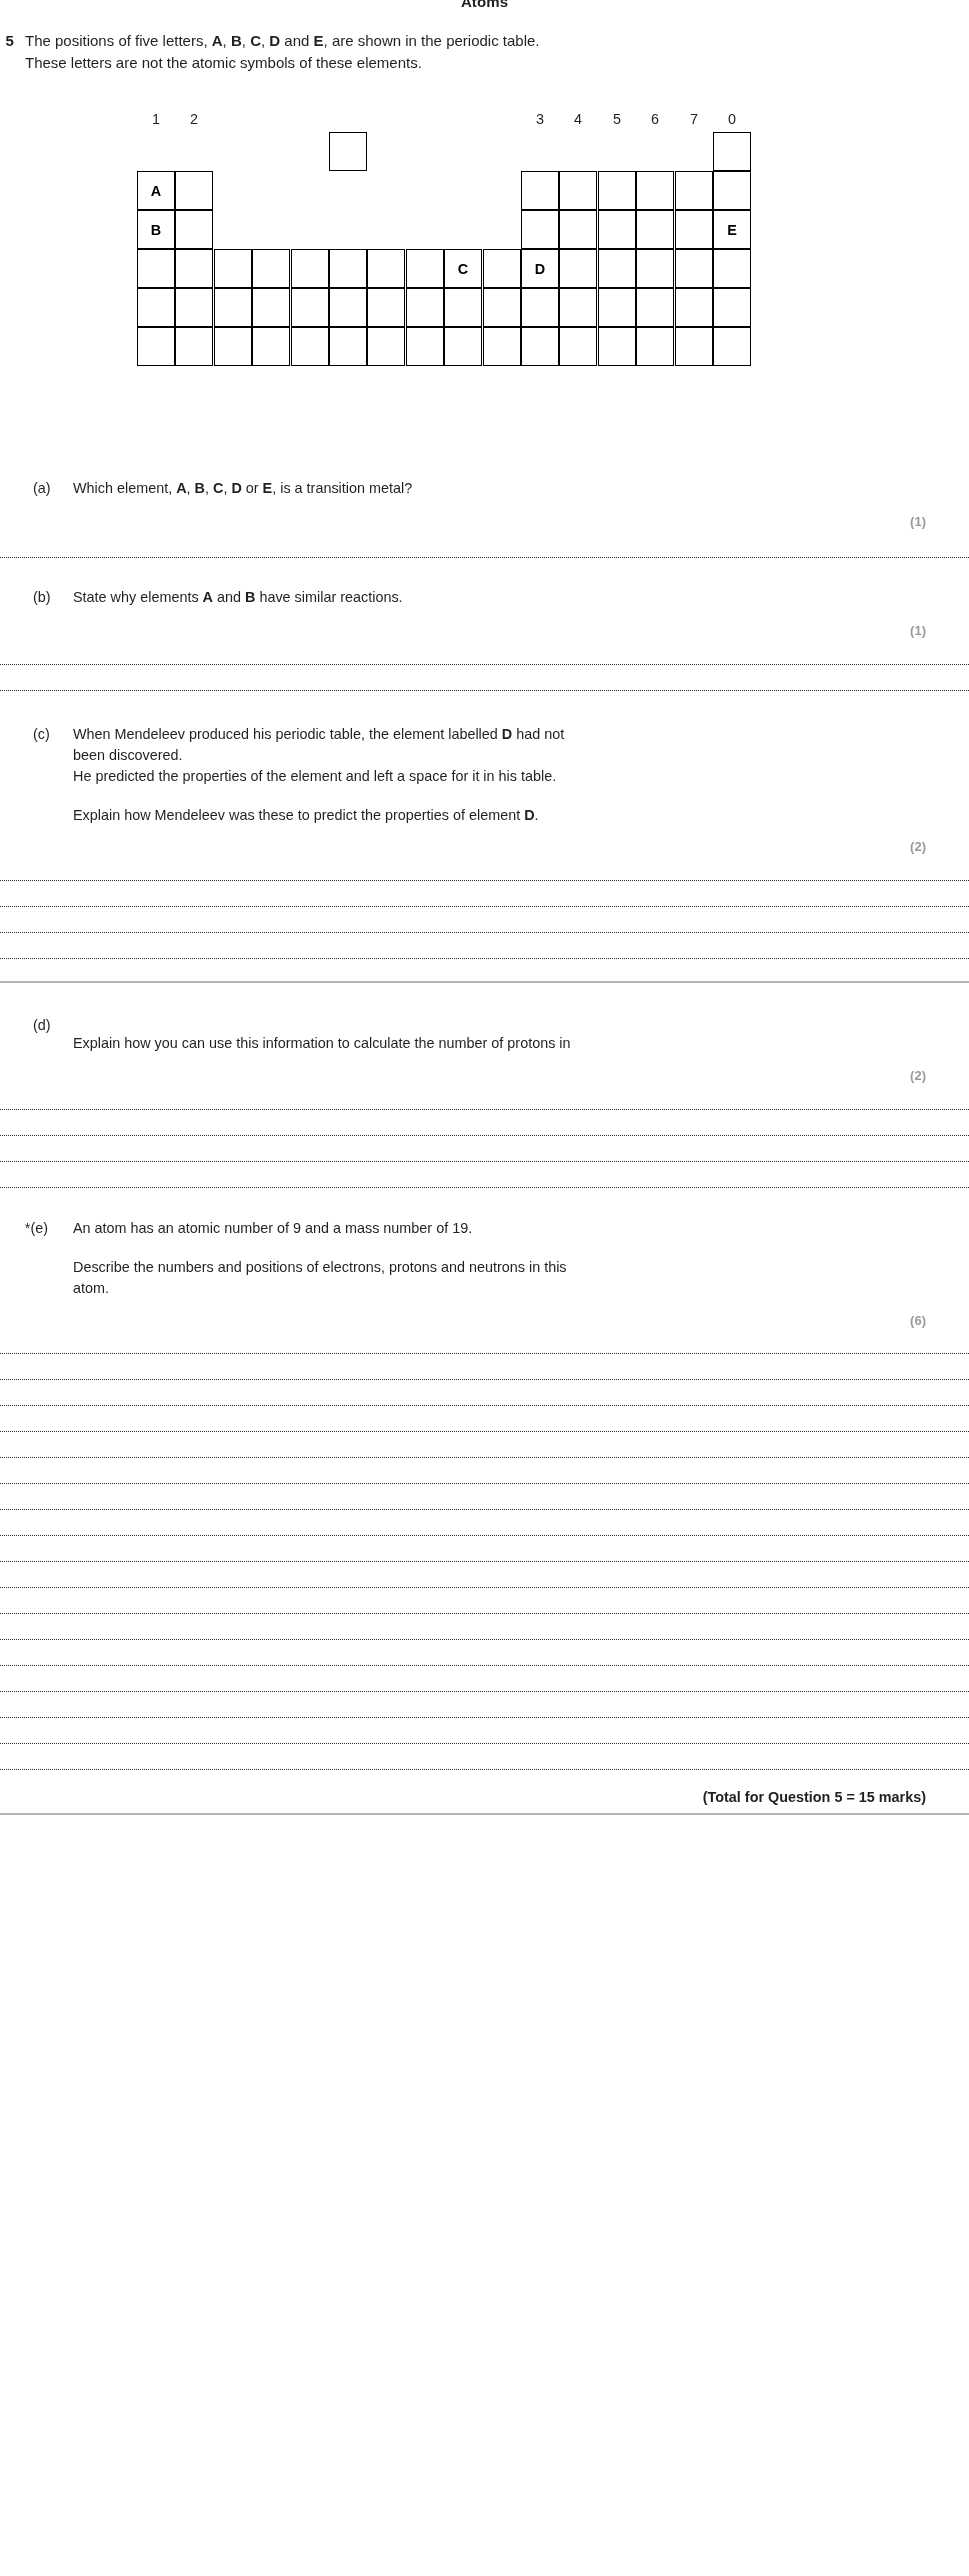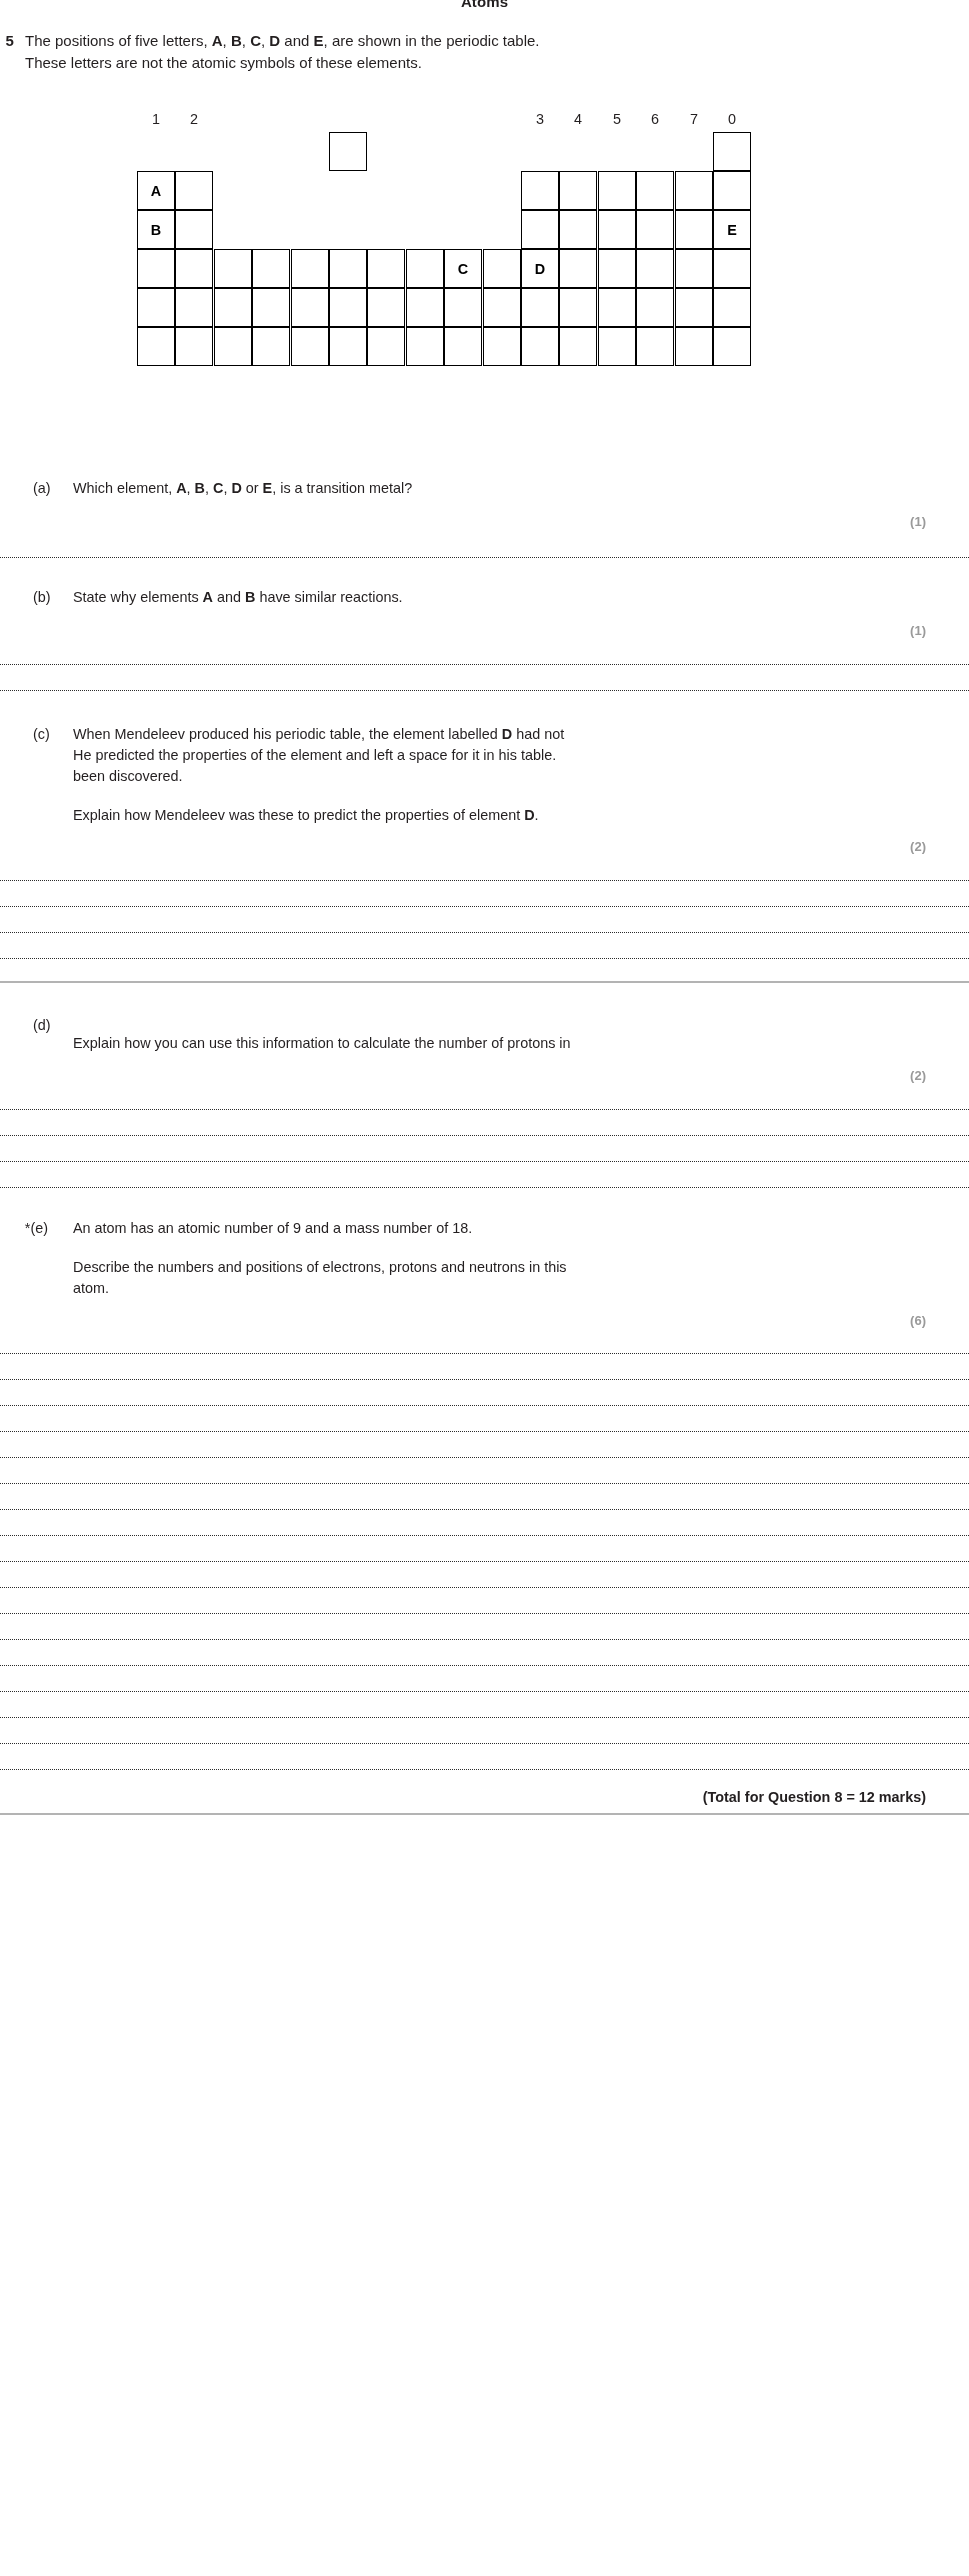--- a/index.html
+++ b/index.html
@@ -285,22 +285,22 @@
   <div class="spacer" style="height:26px;"></div>
   <div class="ansline"></div>
   <div class="spacer" style="height:25px;"></div>
   <div class="ansline"></div>
 
   <div class="spacer" style="height:33px;"></div>
   <div class="part">
     <div class="part-label">(c)</div>
     <div class="part-text">
       <p><span>When Mendeleev produced his periodic table, the element labelled </span><b>D</b><span> had not</span></p>
+      <p>been discovered.</p>
       <p>He predicted the properties of the element and left a space for it in his table.</p>
-      <p>been discovered.</p>
       <p class="gap"><span>Explain how Mendeleev was these to predict the properties of element </span><b>D</b><span>.</span></p>
     </div>
   </div>
   <div class="spacer" style="height:13.7px;"></div>
   <div class="marks">(2)</div>
   <div class="spacer" style="height:26px;"></div>
   <div class="ansline"></div>
   <div class="spacer" style="height:25px;"></div>
   <div class="ansline"></div>
   <div class="spacer" style="height:25px;"></div>
@@ -326,21 +326,21 @@
   <div class="ansline"></div>
   <div class="spacer" style="height:25px;"></div>
   <div class="ansline"></div>
   <div class="spacer" style="height:25px;"></div>
   <div class="ansline"></div>
 
   <div class="spacer" style="height:30px;"></div>
   <div class="part">
     <div class="part-label star">*(e)</div>
     <div class="part-text">
-      <p>An atom has an atomic number of 9 and a mass number of 18.</p>
+      <p>An atom has an atomic number of 9 and a mass number of 19.</p>
       <p class="gap">Describe the numbers and positions of electrons, protons and neutrons in this</p>
       <p>atom.</p>
     </div>
   </div>
   <div class="spacer" style="height:13.7px;"></div>
   <div class="marks">(6)</div>
 
   <div class="spacer" style="height:25px;"></div>
   <div class="ansblock">
     <div class="ansline"></div>
@@ -372,18 +372,18 @@
     <div class="ansline"></div>
     <div class="spacer" style="height:25px;"></div>
     <div class="ansline"></div>
     <div class="spacer" style="height:25px;"></div>
     <div class="ansline"></div>
     <div class="spacer" style="height:25px;"></div>
     <div class="ansline"></div>
   </div>
 
   <div class="spacer" style="height:19px;"></div>
-  <div class="footer-total">(Total for Question 8 = 12 marks)</div>
+  <div class="footer-total">(Total for Question 5 = 15 marks)</div>
   <div class="spacer" style="height:8.2px;"></div>
   <div class="pagerule"></div>
 
 </div>
 
 
 </body></html>

